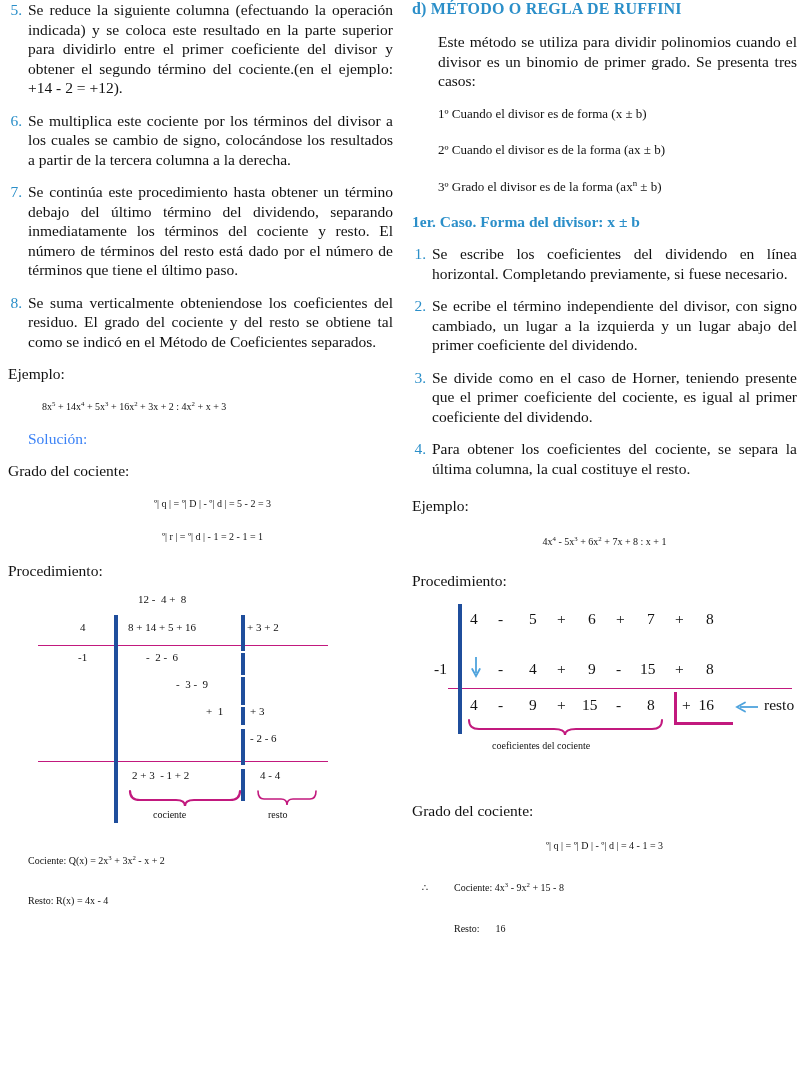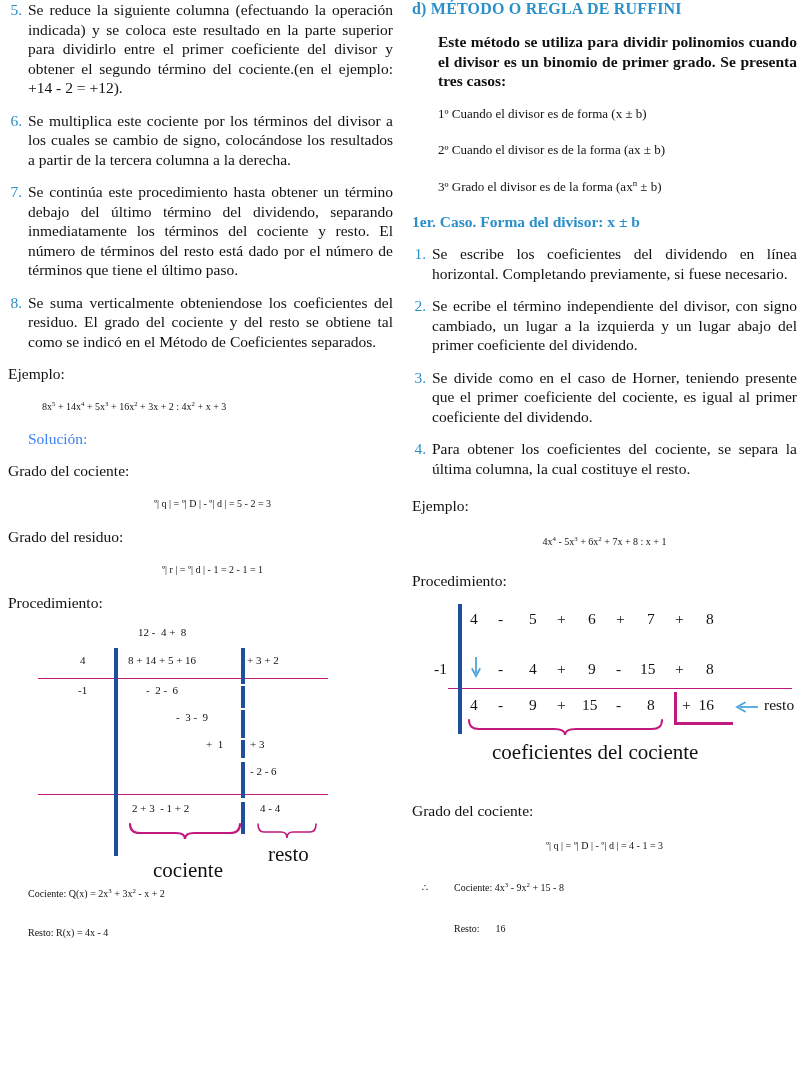--- a/index.html
+++ b/index.html
@@ -69,21 +69,21 @@
     color: #3b82f6;
     font-size: 15.5px;
     margin: 0 0 13px 0;
   }
   .para {
     font-size: 15.5px;
     line-height: 19.5px;
     text-align: justify;
     margin: 0 0 13px 0;
   }
-  .indent-1 { margin-left: 26px; font-weight: bold; }
+  .indent-1 { margin-left: 26px; }
   .indent-2 { margin-left: 20px; }
   .plain {
     font-size: 15.5px;
     line-height: 19.5px;
     margin: 0 0 13px 0;
   }
   .case-line {
     font-size: 13px;
     line-height: 19.5px;
     margin: 0 0 17px 0;
@@ -143,21 +143,21 @@
     white-space: pre;
     font-size: 15.5px;
   }
   .rbracket {
     position: absolute;
     border-left: 3px solid #c2197e;
     border-bottom: 3px solid #c2197e;
   }
   .caption {
     position: absolute;
-    font-size: 21px;
+    font-size: 10px;
     white-space: pre;
   }
   svg { display: block; overflow: visible; }
 </style>
 </head>
 <body>
 
 <div class="page">
 
   <div class="col col-left">
@@ -186,21 +186,20 @@
 
     <div class="formula" style="margin-left:34px;">
       <span>8x</span><sup>5</sup><span> + 14x</span><sup>4</sup><span> + 5x</span><sup>3</sup><span> + 16x</span><sup>2</sup><span> + 3x + 2 : 4x</span><sup>2</sup><span> + x + 3</span>
     </div>
 
     <div class="label-blue indent-2">Solución:</div>
 
     <div class="plain indent-2">Grado del cociente:</div>
     <div class="formula center-formula" style="margin-left:24px;">º| q | = º| D | - º| d | = 5 - 2 = 3</div>
 
-    <div class="plain indent-2">Grado del residuo:</div>
     <div class="formula center-formula" style="margin-left:24px;">º| r | = º| d | - 1 = 2 - 1 = 1</div>
 
     <div class="plain indent-2">Procedimiento:</div>
 
     <div class="horner">
 
       <div class="hcell" style="left:128px; top:0px;">12 -  4 +  8</div>
 
       <div class="hcell" style="left:70px; top:28px;">4</div>
       <div class="hcell" style="left:118px; top:28px;">8 + 14 + 5 + 16</div>
@@ -228,21 +227,21 @@
       <div class="vbar" style="left:231px; top:114px; height:18px;"></div>
       <div class="vbar" style="left:231px; top:136px; height:36px;"></div>
       <div class="vbar" style="left:231px; top:176px; height:32px;"></div>
 
       <svg style="position:absolute; left:118px; top:196px;" width="114" height="18">
         <path d="M 2 2 Q 2 11 12 11 L 48 11 Q 57 11 57 17 Q 57 11 66 11 L 102 11 Q 112 11 112 2" fill="none" stroke="#c2197e" stroke-width="2.2" stroke-linecap="round"></path>
       </svg>
       <svg style="position:absolute; left:246px; top:196px;" width="62" height="18">
         <path d="M 2 2 Q 2 10 8 10 L 25 10 Q 31 10 31 16 Q 31 10 37 10 L 54 10 Q 60 10 60 2" fill="none" stroke="#c2197e" stroke-width="1.6" stroke-linecap="round"></path>
       </svg>
-      <div class="caption" style="left:143px; top:232px;">cociente</div>
+      <div class="caption" style="left:143px; top:216px;">cociente</div>
       <div class="caption" style="left:258px; top:216px;">resto</div>
     </div>
 
     <div class="formula" style="margin-left:20px; margin-top:18px;">
       <span>Cociente: Q(x) = 2x</span><sup>3</sup><span> + 3x</span><sup>2</sup><span> - x + 2</span>
     </div>
 
     <div class="formula" style="margin-left:20px; margin-top:20px;">Resto: R(x) = 4x - 4</div>
   </div>
 

